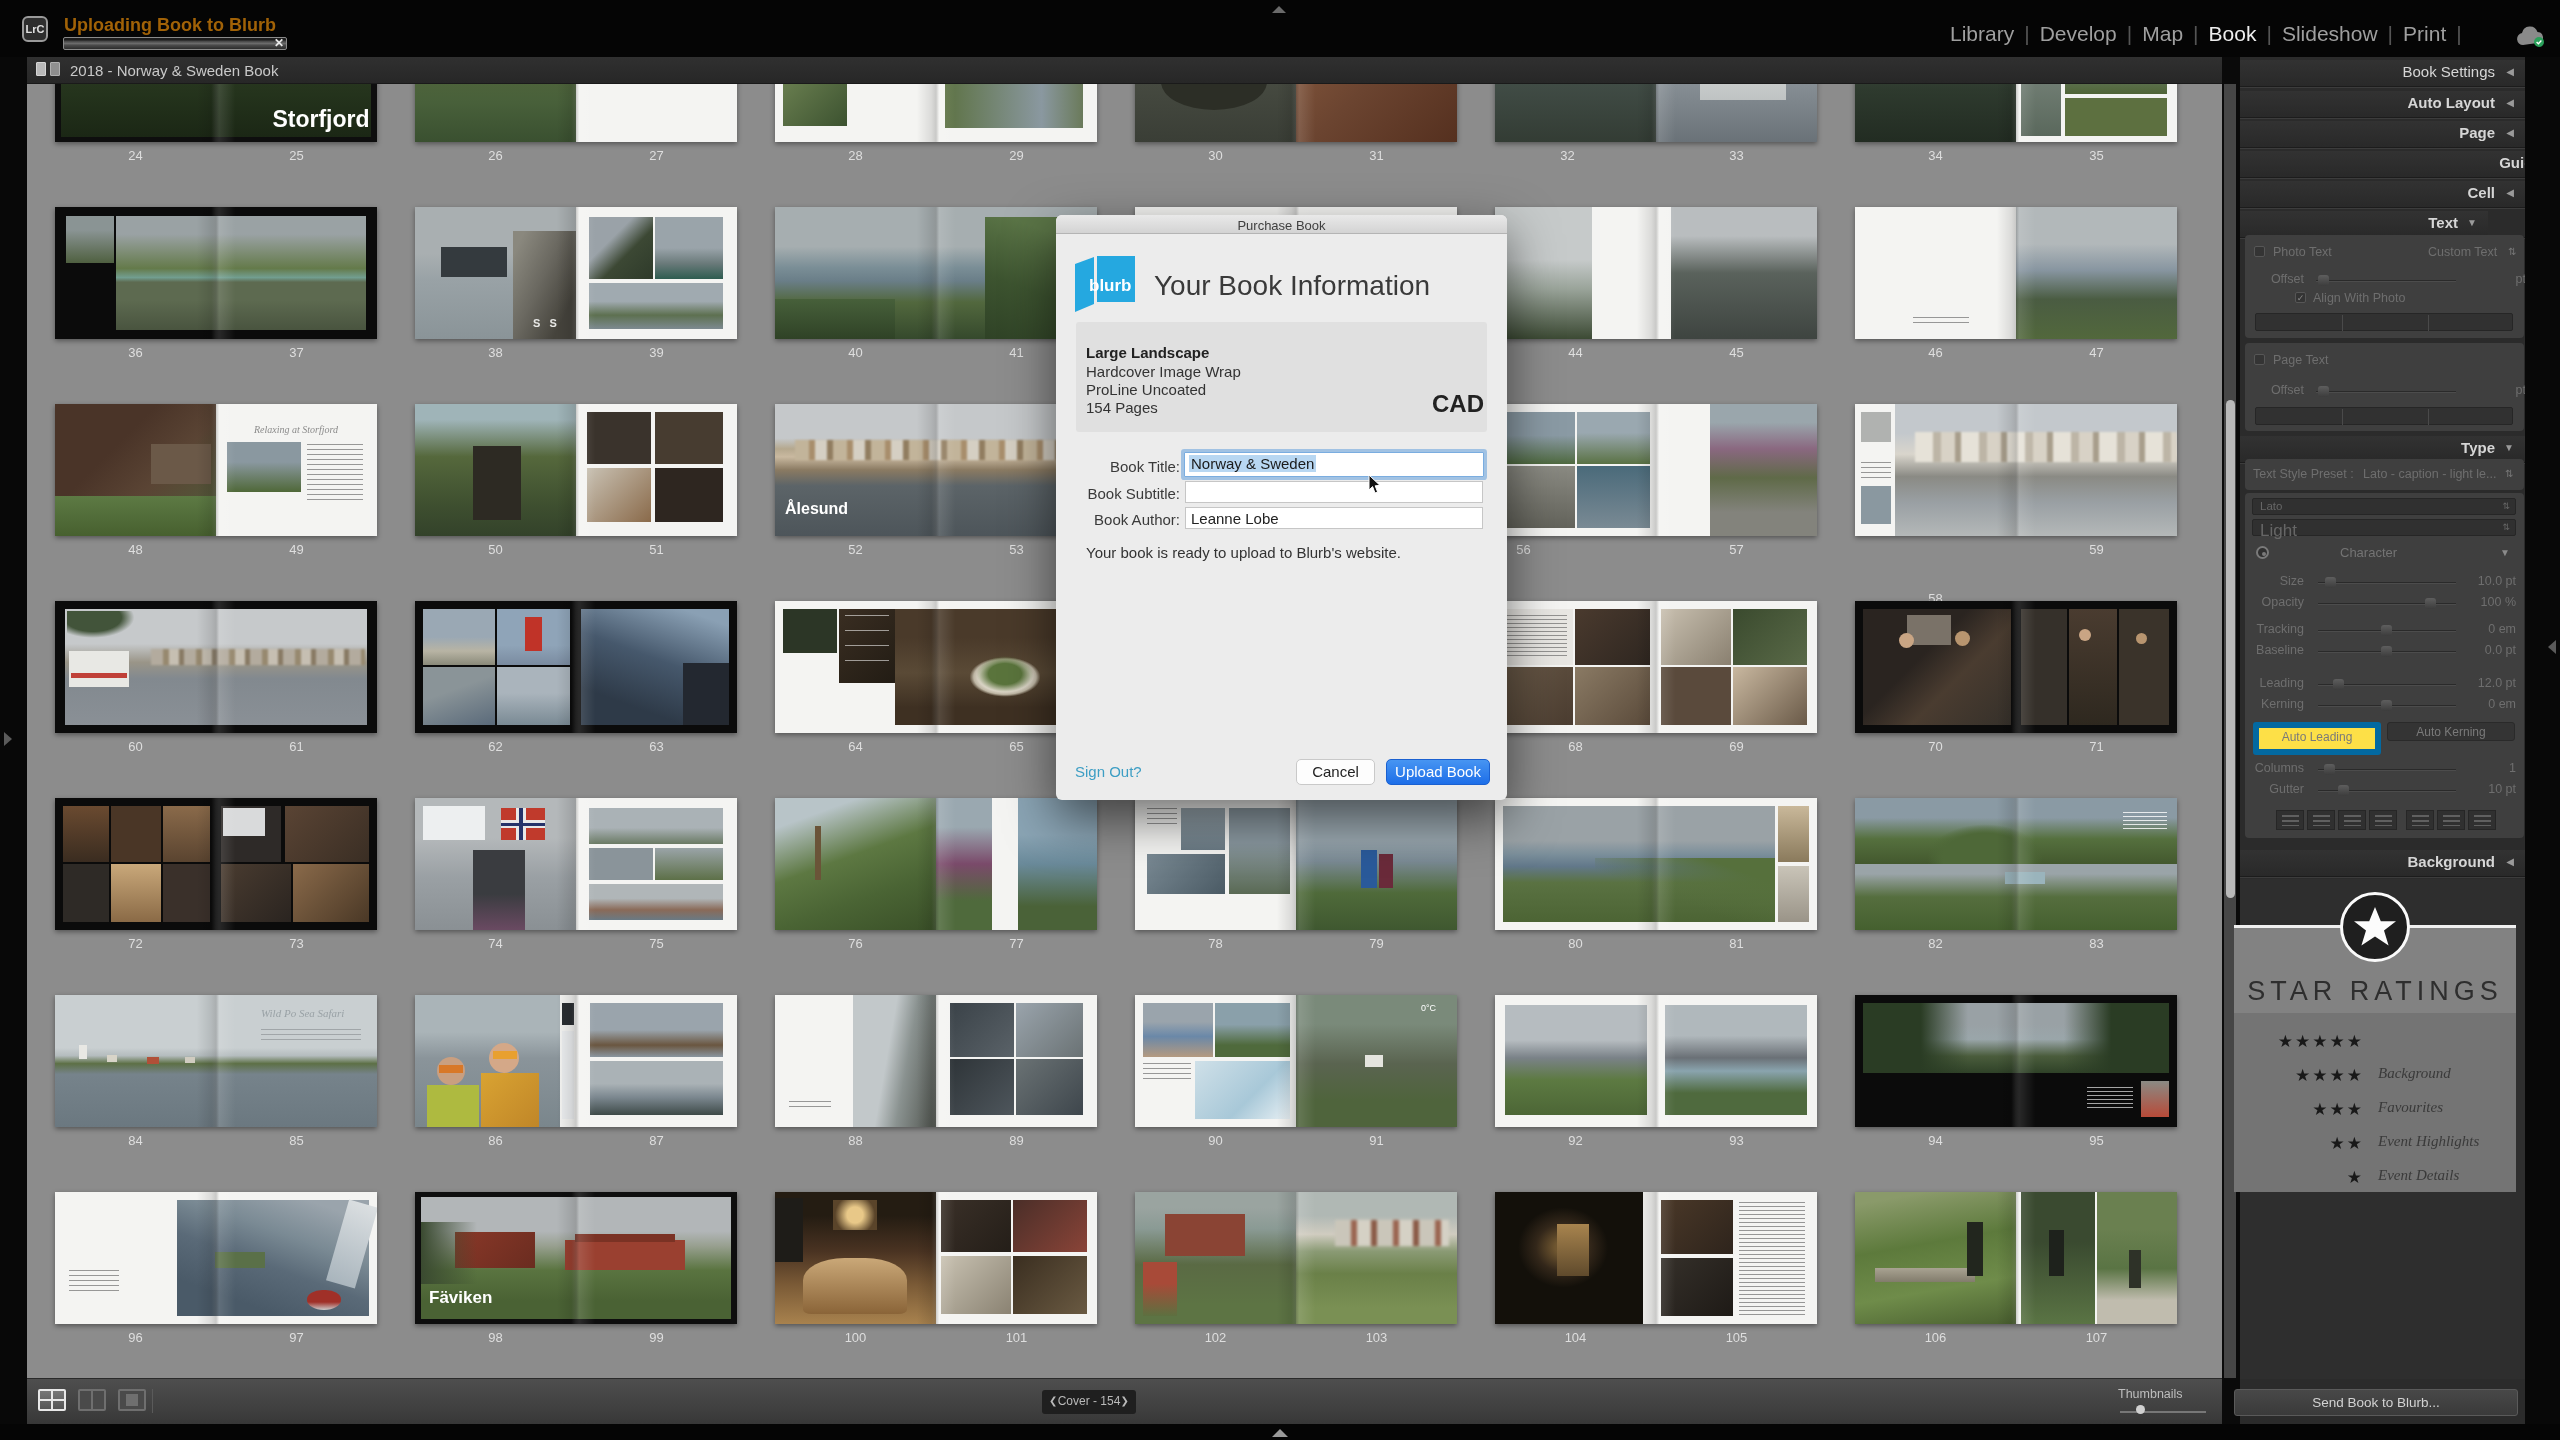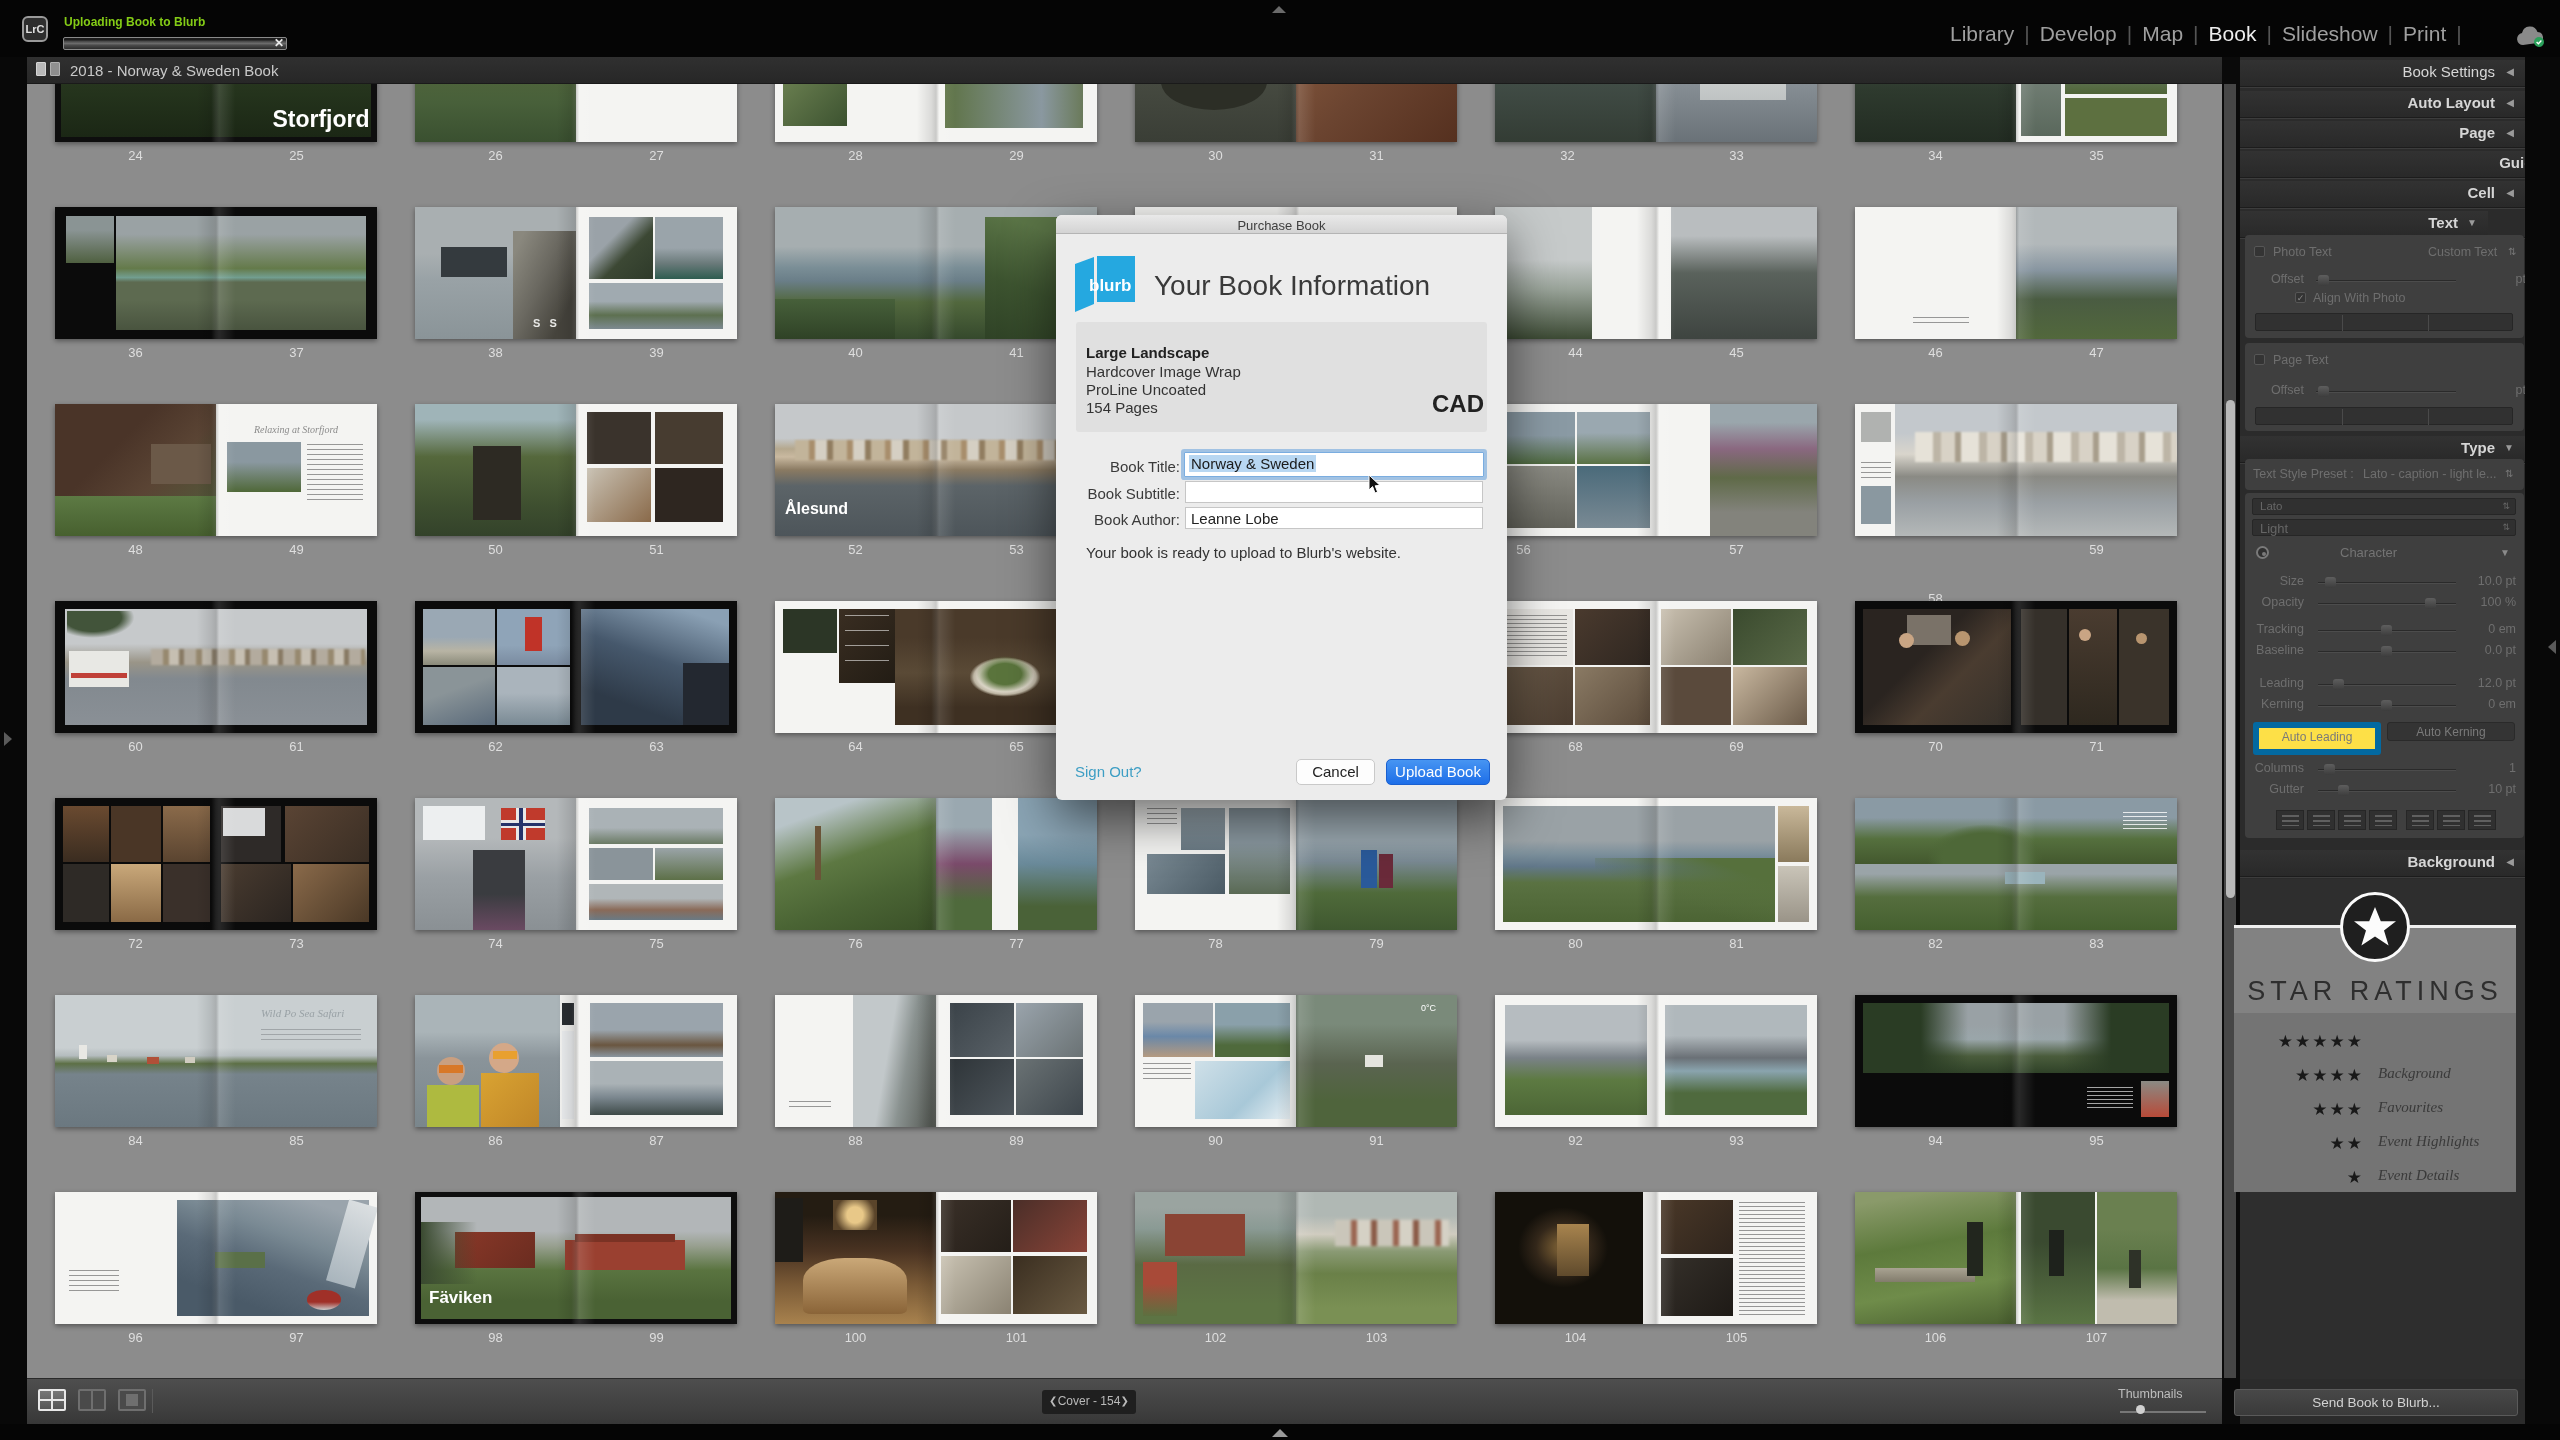--- a/index.html
+++ b/index.html
@@ -2,21 +2,21 @@
 <html><head><meta charset="utf-8"><style>
 *{margin:0;padding:0;box-sizing:border-box;}
 html,body{width:2560px;height:1440px;overflow:hidden;background:#000;font-family:"Liberation Sans",sans-serif;}
 .abs{position:absolute;}
 .sp{position:absolute;width:322px;height:132px;overflow:hidden;box-shadow:0 2px 5px rgba(0,0,0,.4);}
 .gut{position:absolute;left:0;top:0;width:322px;height:132px;background:linear-gradient(90deg,rgba(0,0,0,0) 44%,rgba(0,0,0,.10) 48.5%,rgba(90,90,90,.28) 50%,rgba(255,255,255,.12) 51%,rgba(0,0,0,0) 56%);}
 .num{position:absolute;width:161px;text-align:center;color:#dedede;font-size:13px;}
 </style></head><body>
 <div class="abs" style="left:0;top:0;width:2560px;height:57px;background:#050505;"></div>
 <div class="abs" style="left:22px;top:16px;width:26px;height:26px;background:#2e2e2e;border:2px solid #9a9a9a;border-radius:6px;color:#e0e0e0;font-size:11px;font-weight:bold;text-align:center;line-height:22px;">LrC</div>
-<div class="abs" style="left:64px;top:15px;color:#84cc16;font-size:12px;font-weight:bold;">Uploading Book to Blurb</div>
+<div class="abs" style="left:64px;top:15px;color:#a16207;font-size:18px;font-weight:bold;">Uploading Book to Blurb</div>
 <div class="abs" style="left:63px;top:37px;width:224px;height:13px;background:linear-gradient(180deg,#1c1c1c 0 16%,#4c4c4c 32%,#6b6b6b 50%,#4a4a4a 66%,#2c2c2c);border:1px solid #8a8a8a;border-radius:2px;"></div>
 <div class="abs" style="left:274px;top:36px;color:#e8e8e8;font-size:12px;font-weight:bold;">✕</div>
 <div class="abs" style="left:1940px;top:22px;width:600px;height:30px;color:#9f9f9f;font-size:21px;"><span style="margin:0 10px;">Library</span><span style="color:#555;">|</span><span style="margin:0 10px;">Develop</span><span style="color:#555;">|</span><span style="margin:0 10px;">Map</span><span style="color:#555;">|</span><span style="margin:0 10px;color:#ededed;">Book</span><span style="color:#555;">|</span><span style="margin:0 10px;">Slideshow</span><span style="color:#555;">|</span><span style="margin:0 10px;">Print</span><span style="color:#555;">|</span></div>
 <svg class="abs" style="left:2516px;top:26px;" width="30" height="22" viewBox="0 0 30 22">
     <path d="M7 19 a6 6 0 0 1 -1-11.9 A8 8 0 0 1 21.5 6 a5.5 5.5 0 0 1 1.5 10.8 z" fill="#8a8a8a"></path>
     <circle cx="23" cy="16" r="5" fill="#2aa05a"></circle>
     <path d="M20.6 16 l1.8 1.8 l3-3.2" stroke="#fff" stroke-width="1.4" fill="none"></path>
   </svg>
 <div class="abs" style="left:1272px;top:6px;width:0;height:0;border-left:7px solid transparent;border-right:7px solid transparent;border-bottom:7px solid #6a6a6a;"></div>
 <div class="abs" style="left:0;top:57px;width:27px;height:1367px;background:#080808;"></div>
@@ -540,21 +540,21 @@
 <div class="abs" style="left:2245px;top:459px;width:279px;height:31px;background:#3f3f3f;border-radius:4px;"></div>
 <div class="abs" style="left:2253px;top:467px;color:#6e6e6e;font-size:12.5px;">Text Style Preset :</div>
 <div class="abs" style="left:2363px;top:467px;color:#6e6e6e;font-size:12.5px;">Lato - caption - light le...</div>
 <div class="abs" style="left:2505px;top:468px;color:#787878;font-size:10px;">⇅</div>
 <div class="abs" style="left:2245px;top:493px;width:279px;height:345px;background:#3f3f3f;border-radius:4px;"></div>
 <div class="abs" style="left:2252px;top:498px;width:264px;height:17px;background:#303030;border:1px solid #262626;border-radius:2px;">
     <span style="position:absolute;left:7px;top:1px;color:#666;font-size:11.5px;">Lato</span>
     <span style="position:absolute;right:5px;top:2px;color:#666;font-size:9px;">⇅</span>
   </div>
 <div class="abs" style="left:2252px;top:519px;width:264px;height:17px;background:#303030;border:1px solid #262626;border-radius:2px;">
-    <span style="position:absolute;left:7px;top:1px;color:#666;font-size:13px;">Light</span>
+    <span style="position:absolute;left:7px;top:1px;color:#666;font-size:17px;">Light</span>
     <span style="position:absolute;right:5px;top:2px;color:#666;font-size:9px;">⇅</span>
   </div>
 <div class="abs" style="left:2256px;top:546px;width:13px;height:13px;border:2px solid #7a7a7a;border-radius:50%;background:#303030;">
     <div style="position:absolute;left:3.5px;top:3.5px;width:4px;height:4px;background:#7a7a7a;border-radius:50%;"></div>
   </div>
 <div class="abs" style="left:2340px;top:545px;color:#747474;font-size:13px;">Character</div>
 <div class="abs" style="left:2500px;top:547px;color:#8a8a8a;font-size:10px;">▼</div>
 <div class="abs" style="left:2248px;top:574px;width:56px;text-align:right;color:#6e6e6e;font-size:12.5px;">Size</div>
 <div class="abs" style="left:2318px;top:582px;width:138px;height:2px;background:#2a2a2a;border-bottom:1px solid #4c4c4c;"></div>
 <div class="abs" style="left:2325px;top:577px;width:11px;height:11px;background:linear-gradient(180deg,#5e5e5e,#3c3c3c);border-radius:3px;"></div>

